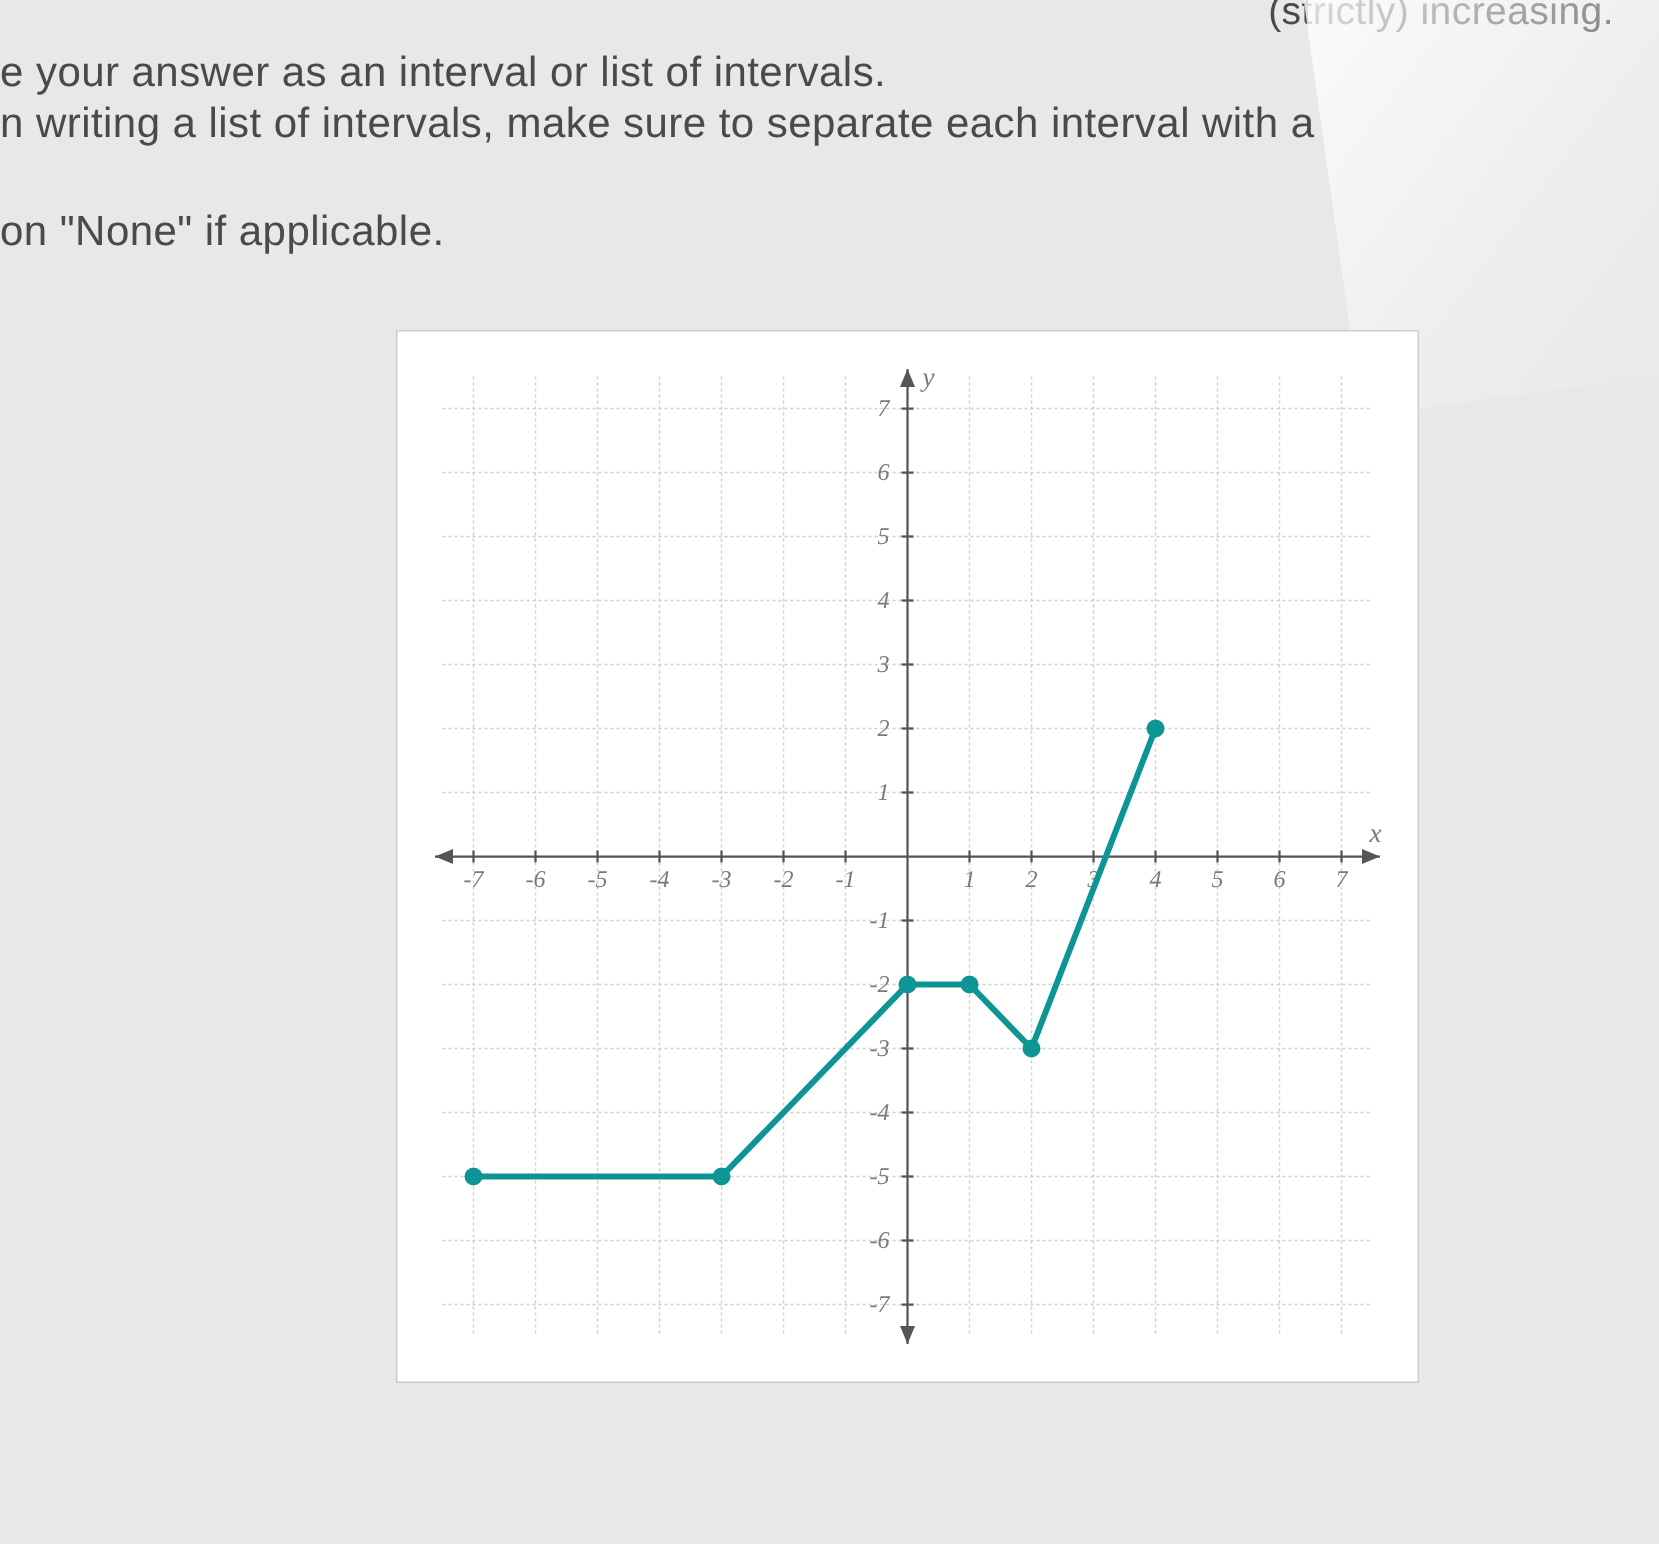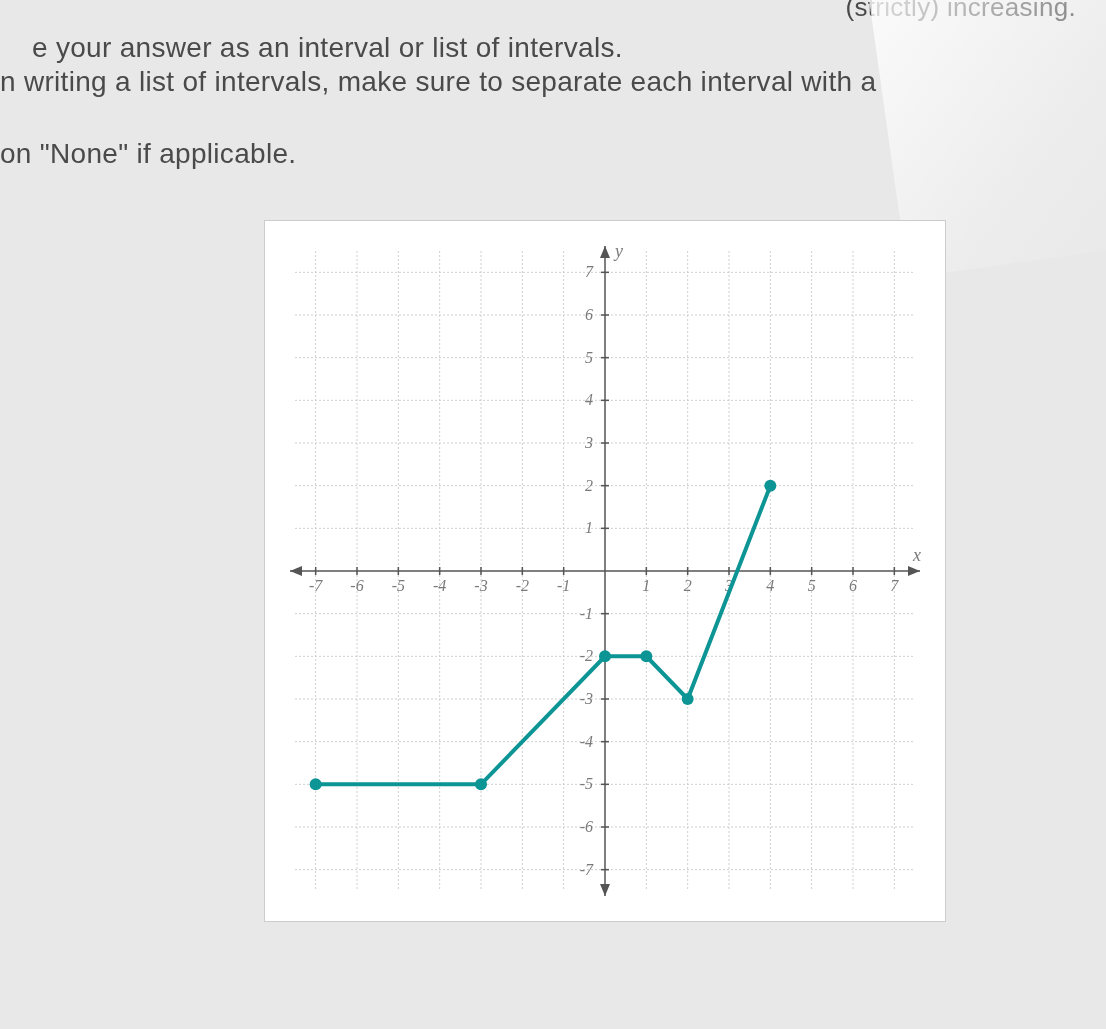--- a/index.html
+++ b/index.html
@@ -61,21 +61,21 @@
       pointer-events: none;
     }
   </style>
 </head>
 <body>
 
 <div class="text-block" style="top:-8px; right:30px; font-size:26px;">
   <span>(strictly) increasing.</span>
 </div>
 
-<div class="text-block" style="top:32px; left:0;padding-left:32px;">e your answer as an interval or list of intervals.</div>
+<div class="text-block" style="top:32px; left:0;">e your answer as an interval or list of intervals.</div>
 
 <div class="text-block" style="top:66px; left:0;">n writing a list of intervals, make sure to separate each interval with a </div>
 
 <div class="text-block" style="top:138px; left:0;"> on "None" if applicable.</div>
 
 <div class="glare"></div>
 
 <div class="chart-container">
   <svg class="chart-svg" id="chart-svg" viewBox="0 0 680 700">
       <line x1="50.66666666666667" y1="30" x2="50.66666666666667" y2="670" class="grid-line"></line>

